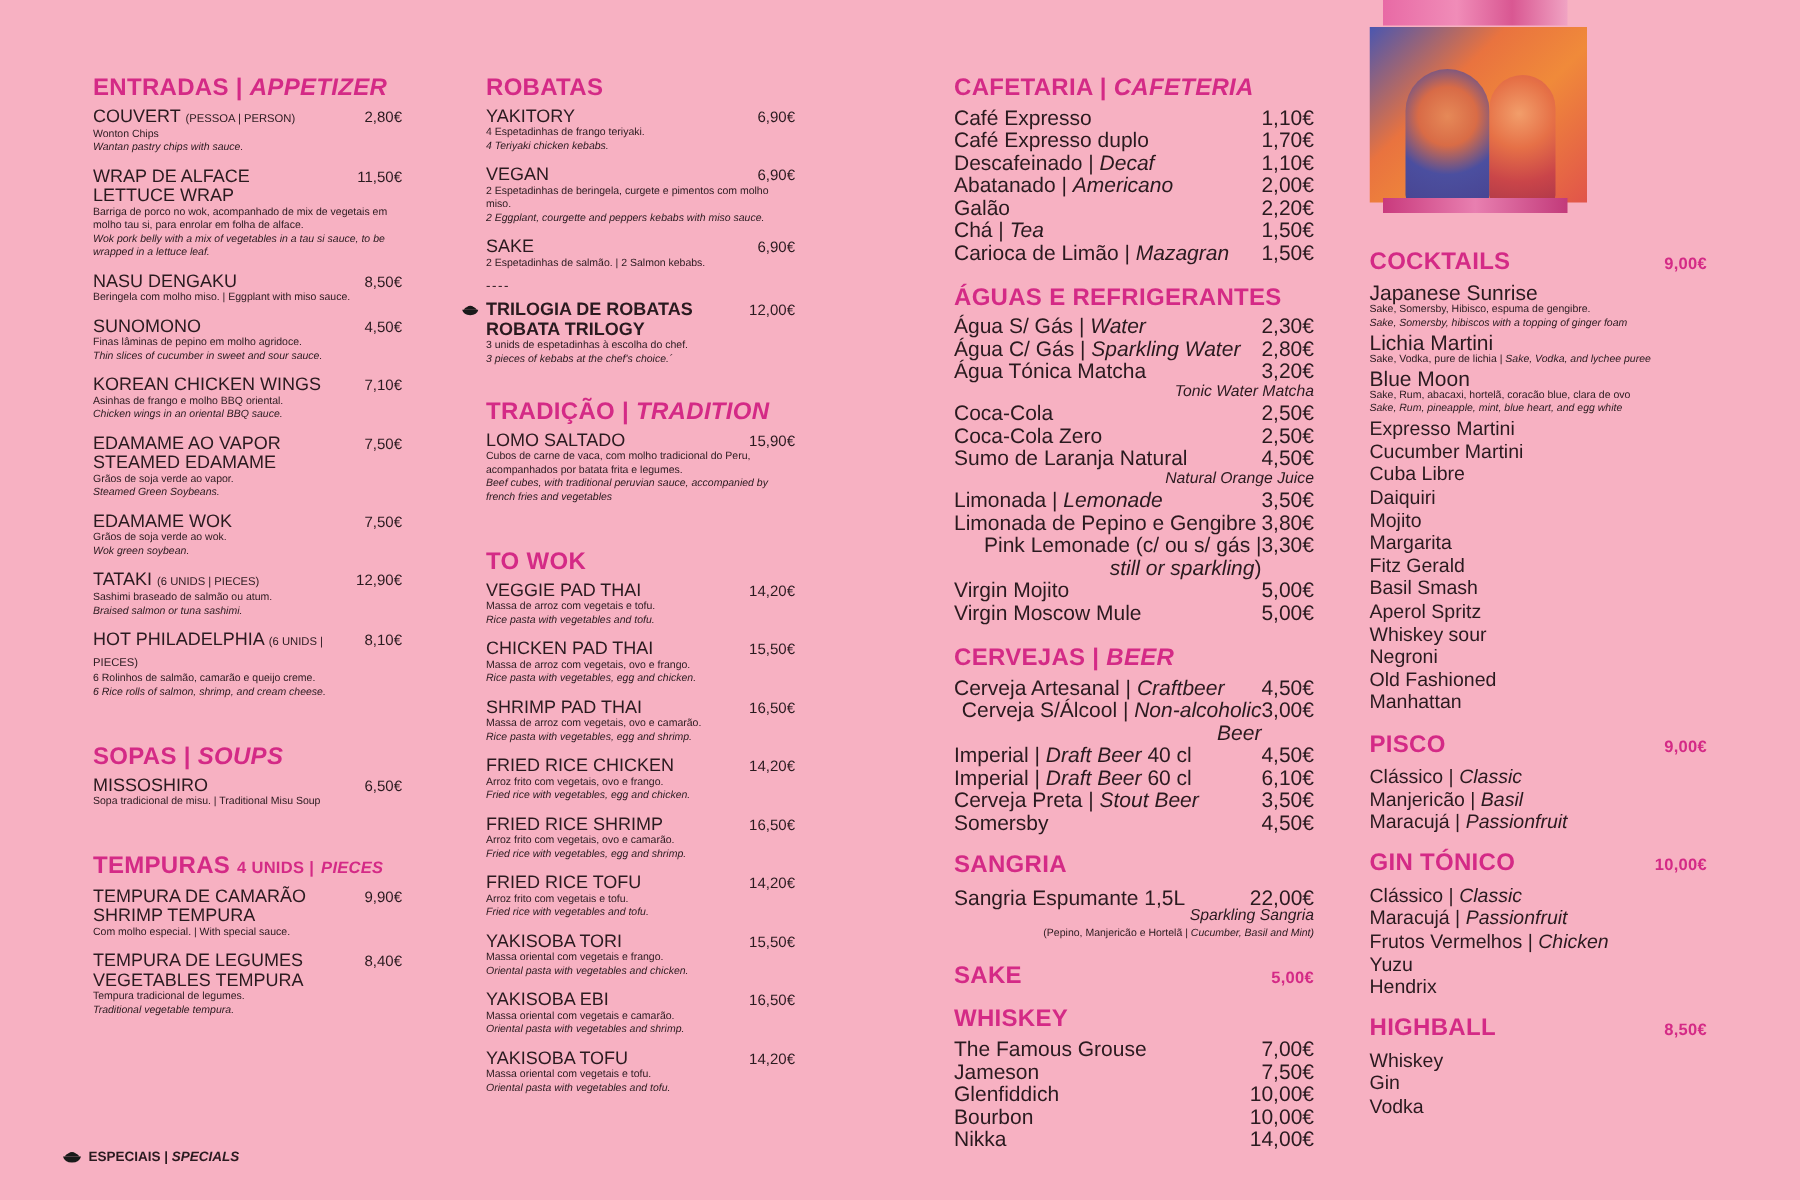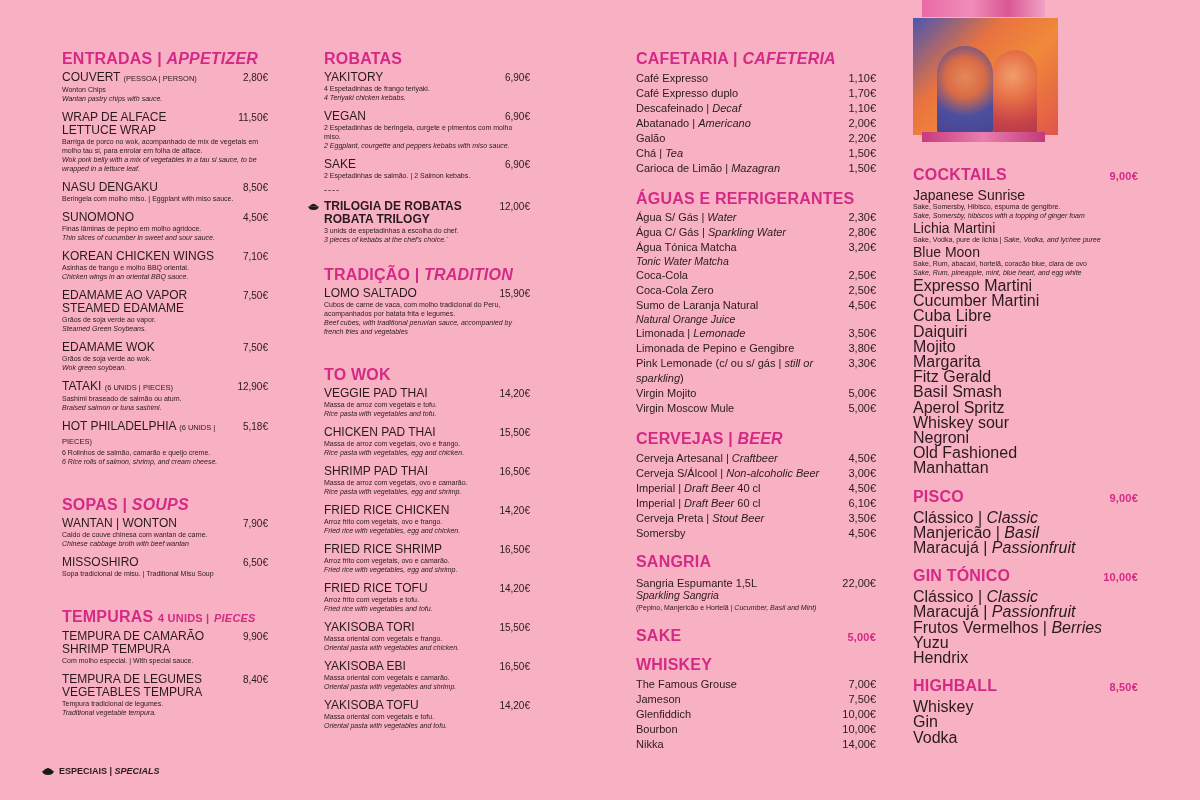--- a/index.html
+++ b/index.html
@@ -6,21 +6,21 @@
   html, body { width: 1200px; height: 800px; overflow: hidden; }
   body {
     background: #f7b1c2;
     font-family: "Liberation Sans", sans-serif;
     color: #2a1a1f;
     position: relative;
   }
   .col { position: absolute; top: 0; }
   .col1 { left: 62px; width: 206px; top: 50px; }
   .col2 { left: 324px; width: 206px; top: 50px; }
-  .col3 { left: 636px; width: 240px; top: 50px; }
+  .col3 { left: 636px; width: 240px; top: 50px; text-align: right; }
   .col4 { left: 913px; width: 225px; top: 166px; }
 
   .sec-title {
     color: #d42a86;
     font-weight: bold;
     font-size: 16px;
     letter-spacing: 0.2px;
     line-height: 18px;
     margin-bottom: 3px;
     display: flex;
@@ -37,30 +37,30 @@
   .item-name { font-size: 12px; line-height: 13px; text-transform: uppercase; }
   .item-name .note { font-size: 7.5px; }
   .item-price { font-size: 10px; white-space: nowrap; }
   .item-en { font-size: 12px; line-height: 13px; text-transform: uppercase; }
   .desc { font-size: 7px; line-height: 9px; }
   .desc-en { font-size: 7px; line-height: 9px; font-style: italic; }
 
   .section { margin-bottom: 20px; }
   .col2 .section { margin-bottom: 18px; }
 
-  .drink { display: flex; justify-content: space-between; font-size: 11px; line-height: 15px; }
+  .drink { display: flex; justify-content: space-between; font-size: 14px; line-height: 15px; }
   .drink-sub { font-size: 10.5px; font-style: italic; line-height: 13px; }
   .drink-note { font-size: 7px; line-height: 11px; }
   .drink i { font-style: italic; }
 
   .cocktail { margin-bottom: 1px; }
   .cocktail-name { font-size: 14px; line-height: 14px; }
   .c-desc { font-size: 7px; line-height: 9px; }
   .c-desc-en { font-size: 7px; line-height: 9px; font-style: italic; }
-  .simple { font-size: 16px; line-height: 15.2px; }
+  .simple { font-size: 13px; line-height: 15.2px; }
 
   .sep { font-size: 9px; line-height: 12px; letter-spacing: 1px; margin-top: -4px; margin-bottom: 4px; }
 
   .special-icon {
     position: absolute;
     left: -16px;
     top: 2px;
     width: 11px;
     height: 9px;
   }
@@ -180,38 +180,30 @@
           <span class="item-name"><span>TATAKI</span> <span class="note">(6 UNIDS | PIECES)</span></span>
           <span class="item-price">12,90€</span>
         </div>
       <div class="desc">Sashimi braseado de salmão ou atum.</div>
       <div class="desc-en">Braised salmon or tuna sashimi.</div>
     </div>
 
     <div class="item">
       <div class="item-head">
           <span class="item-name"><span>HOT PHILADELPHIA</span> <span class="note">(6 UNIDS | PIECES)</span></span>
-          <span class="item-price">5,18€</span>
+          <span class="item-price">8,10€</span>
         </div>
       <div class="desc">6 Rolinhos de salmão, camarão e queijo creme.</div>
       <div class="desc-en">6 Rice rolls of salmon, shrimp, and cream cheese.</div>
     </div>
   </div>
 
   <div class="section" style="margin-top:30px">
     <div class="sec-title">
       <span><span>SOPAS</span> | <i>SOUPS</i></span>
-    </div>
-    <div class="item">
-      <div class="item-head">
-          <span class="item-name">WANTAN | WONTON</span>
-          <span class="item-price">7,90€</span>
-        </div>
-      <div class="desc">Caldo de couve chinesa com wantan  de carne.</div>
-      <div class="desc-en">Chinese cabbage broth with beef wantan</div>
     </div>
     <div class="item">
       <div class="item-head">
           <span class="item-name">MISSOSHIRO</span>
           <span class="item-price">6,50€</span>
         </div>
       <div class="desc">Sopa tradicional de misu. | Traditional Misu Soup</div>
     </div>
   </div>
 
@@ -603,21 +595,21 @@
     <div class="simple"><span>Maracujá |</span> <i>Passionfruit</i></div>
   </div>
 
   <div class="section" style="margin-bottom:12px">
     <div class="sec-title">
         <span>GIN TÓNICO</span>
         <span class="sec-price">10,00€</span>
       </div>
     <div class="simple"><span>Clássico |</span> <i>Classic</i></div>
     <div class="simple"><span>Maracujá |</span> <i>Passionfruit</i></div>
-    <div class="simple"><span>Frutos Vermelhos |</span> <i>Berries</i></div>
+    <div class="simple"><span>Frutos Vermelhos |</span> <i>Chicken</i></div>
     <div class="simple">Yuzu</div>
     <div class="simple">Hendrix</div>
   </div>
 
   <div class="section">
     <div class="sec-title">
         <span>HIGHBALL</span>
         <span class="sec-price">8,50€</span>
       </div>
     <div class="simple">Whiskey</div>

